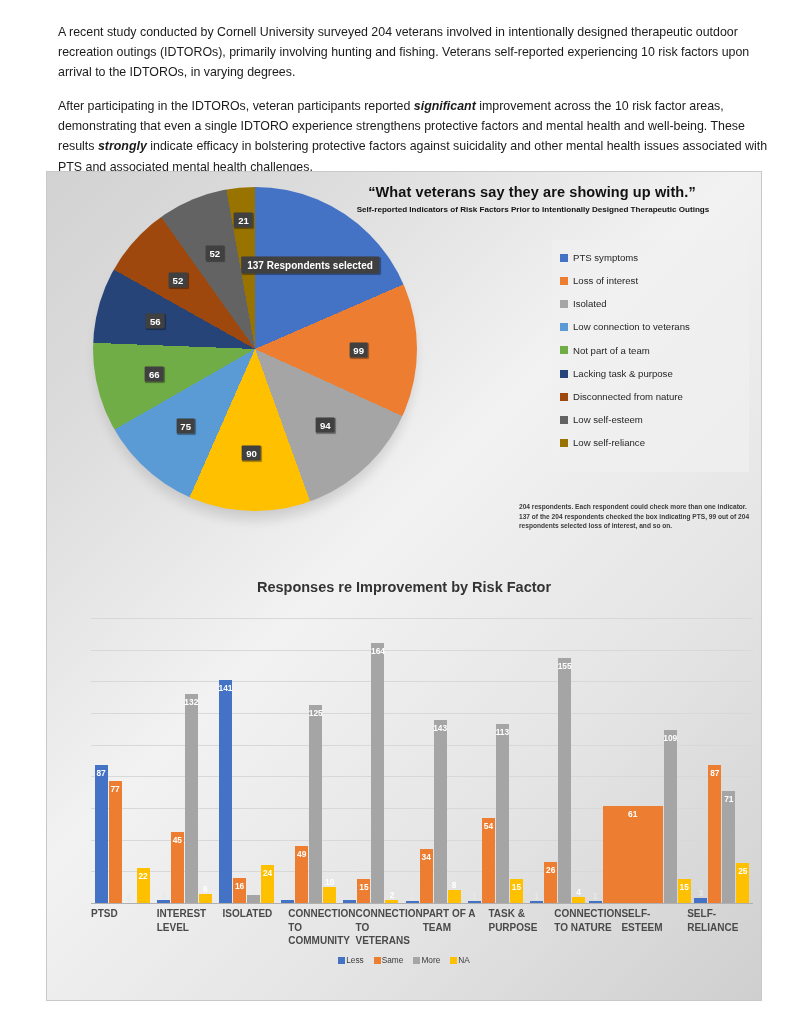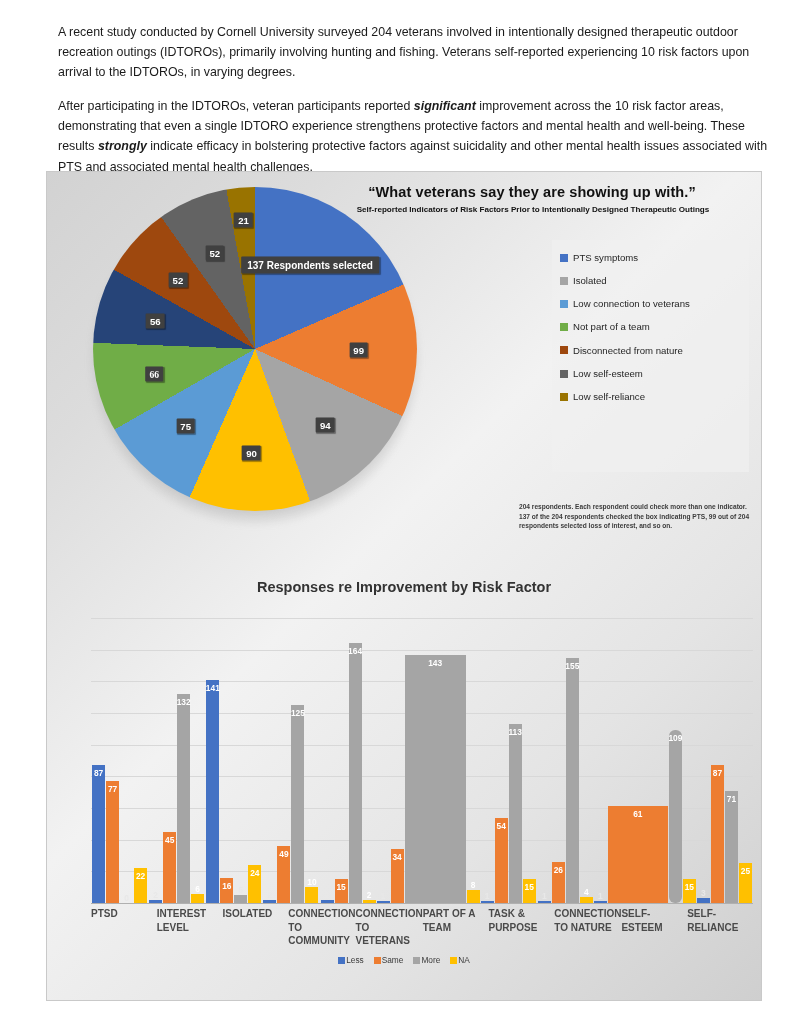--- a/index.html
+++ b/index.html
@@ -143,44 +143,52 @@
 
       <div class="pie-wrap">
         <div class="pie-shadow"></div>
         <div class="pie" id="pieDisc" style="background: conic-gradient(rgb(68, 114, 196) 0deg, rgb(68, 114, 196) 66.469deg, rgb(237, 125, 49) 66.469deg, rgb(237, 125, 49) 114.501deg, rgb(165, 165, 165) 114.501deg, rgb(165, 165, 165) 160.108deg, rgb(255, 192, 0) 160.108deg, rgb(255, 192, 0) 203.774deg, rgb(91, 155, 213) 203.774deg, rgb(91, 155, 213) 240.162deg, rgb(112, 173, 71) 240.162deg, rgb(112, 173, 71) 272.183deg, rgb(38, 68, 120) 272.183deg, rgb(38, 68, 120) 299.353deg, rgb(158, 72, 14) 299.353deg, rgb(158, 72, 14) 324.582deg, rgb(99, 99, 99) 324.582deg, rgb(99, 99, 99) 349.811deg, rgb(153, 115, 0) 349.811deg, rgb(153, 115, 0) 360deg);"></div>
         <div id="pieLabels">
             <div class="slice-label big" style="left: 220.048px; top: 77.9885px;">137  Respondents selected</div>
             <div class="slice-label" style="left: 268.676px; top: 162.878px;">99</div>
             <div class="slice-label" style="left: 235.306px; top: 238.202px;">94</div>
             <div class="slice-label" style="left: 161.489px; top: 265.621px;">90</div>
             <div class="slice-label" style="left: 95.668px; top: 239.088px;">75</div>
-            <div class="slice-label" style="left: 64.3247px; top: 186.779px; font-family: Liberation Serif, serif;">66</div>
+            <div class="slice-label" style="left: 64.3247px; top: 186.779px;">66</div>
             <div class="slice-label" style="left: 65.2216px; top: 133.825px;">56</div>
             <div class="slice-label" style="left: 87.9116px; top: 92.668px;">52</div>
             <div class="slice-label" style="left: 124.817px; top: 66.4235px;">52</div>
             <div class="slice-label" style="left: 153.492px; top: 32.9119px;">21</div>
           </div>
       </div>
 
       <div class="pie-legend" id="pieLegend">
           <div class="leg-row">
             <span class="leg-sw" style="background: rgb(68, 114, 196);"></span>
             <span class="leg-tx">PTS symptoms</span>
           </div>
           <div class="leg-row">
+            <span class="leg-sw" style="background: rgb(237, 125, 49);"></span>
+            <span class="leg-tx">Loss of interest</span>
+          </div>
+          <div class="leg-row">
             <span class="leg-sw" style="background: rgb(165, 165, 165);"></span>
             <span class="leg-tx">Isolated</span>
           </div>
           <div class="leg-row">
             <span class="leg-sw" style="background: rgb(91, 155, 213);"></span>
             <span class="leg-tx">Low connection to veterans</span>
           </div>
           <div class="leg-row">
             <span class="leg-sw" style="background: rgb(112, 173, 71);"></span>
             <span class="leg-tx">Not part of a team</span>
+          </div>
+          <div class="leg-row">
+            <span class="leg-sw" style="background: rgb(38, 68, 120);"></span>
+            <span class="leg-tx">Lacking task &amp; purpose</span>
           </div>
           <div class="leg-row">
             <span class="leg-sw" style="background: rgb(158, 72, 14);"></span>
             <span class="leg-tx">Disconnected from nature</span>
           </div>
           <div class="leg-row">
             <span class="leg-sw" style="background: rgb(99, 99, 99);"></span>
             <span class="leg-tx">Low self-esteem</span>
           </div>
           <div class="leg-row">
@@ -277,21 +285,21 @@
                 <span class="bar-val outside" style="top: -11px; color: rgb(255, 255, 255);">2</span>
               </div>
             </div>
             <div class="group">
               <div class="bar" style="background: rgb(68, 114, 196); height: 1.58333px;">
                 <span class="bar-val outside" style="top: -11px; color: rgb(232, 232, 232);">1</span>
               </div>
               <div class="bar" style="background: rgb(237, 125, 49); height: 53.8333px;">
                 <span class="bar-val inside">34</span>
               </div>
-              <div class="bar" style="background: rgb(165, 165, 165); height: 248px; padding-left: 48px;">
+              <div class="bar" style="background: rgb(165, 165, 165); height: 183px;">
                 <span class="bar-val inside">143</span>
               </div>
               <div class="bar" style="background: rgb(255, 192, 0); height: 12.6667px;">
                 <span class="bar-val outside" style="top: -11px; color: rgb(255, 255, 255);">8</span>
               </div>
             </div>
             <div class="group">
               <div class="bar" style="background: rgb(68, 114, 196); height: 1.58333px;">
                 <span class="bar-val outside" style="top: -11px; color: rgb(232, 232, 232);">1</span>
               </div>
@@ -319,21 +327,21 @@
                 <span class="bar-val outside" style="top: -11px; color: rgb(255, 255, 255);">4</span>
               </div>
             </div>
             <div class="group">
               <div class="bar" style="background: rgb(68, 114, 196); height: 1.58333px;">
                 <span class="bar-val outside" style="top: -11px; color: rgb(232, 232, 232);">1</span>
               </div>
               <div class="bar" style="background: rgb(237, 125, 49); height: 96.5833px; padding-left: 47px;">
                 <span class="bar-val inside">61</span>
               </div>
-              <div class="bar" style="background: rgb(165, 165, 165); height: 172.583px; border-radius: 6px;">
+              <div class="bar" style="background: rgb(165, 165, 165); height: 172.583px;">
                 <span class="bar-val inside">109</span>
               </div>
               <div class="bar" style="background: rgb(255, 192, 0); height: 23.75px;">
                 <span class="bar-val inside">15</span>
               </div>
             </div>
             <div class="group">
               <div class="bar" style="background: rgb(68, 114, 196); height: 4.75px;">
                 <span class="bar-val outside" style="top: -11px; color: rgb(232, 232, 232);">3</span>
               </div>

